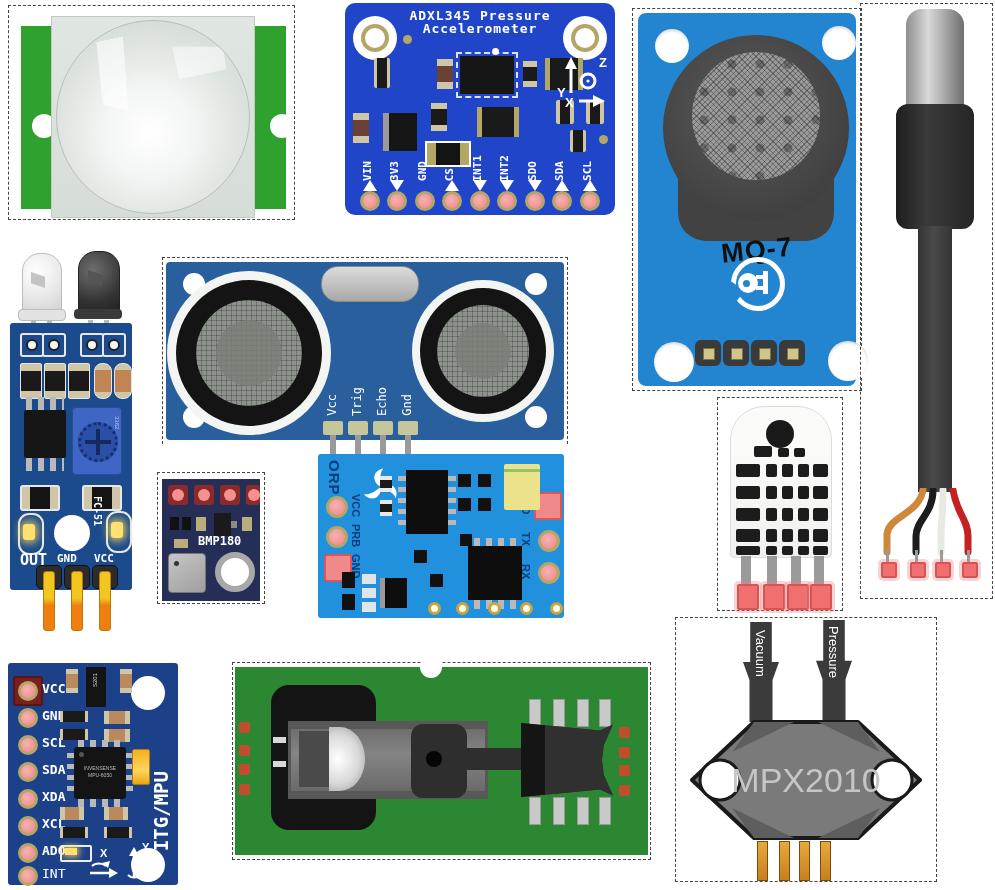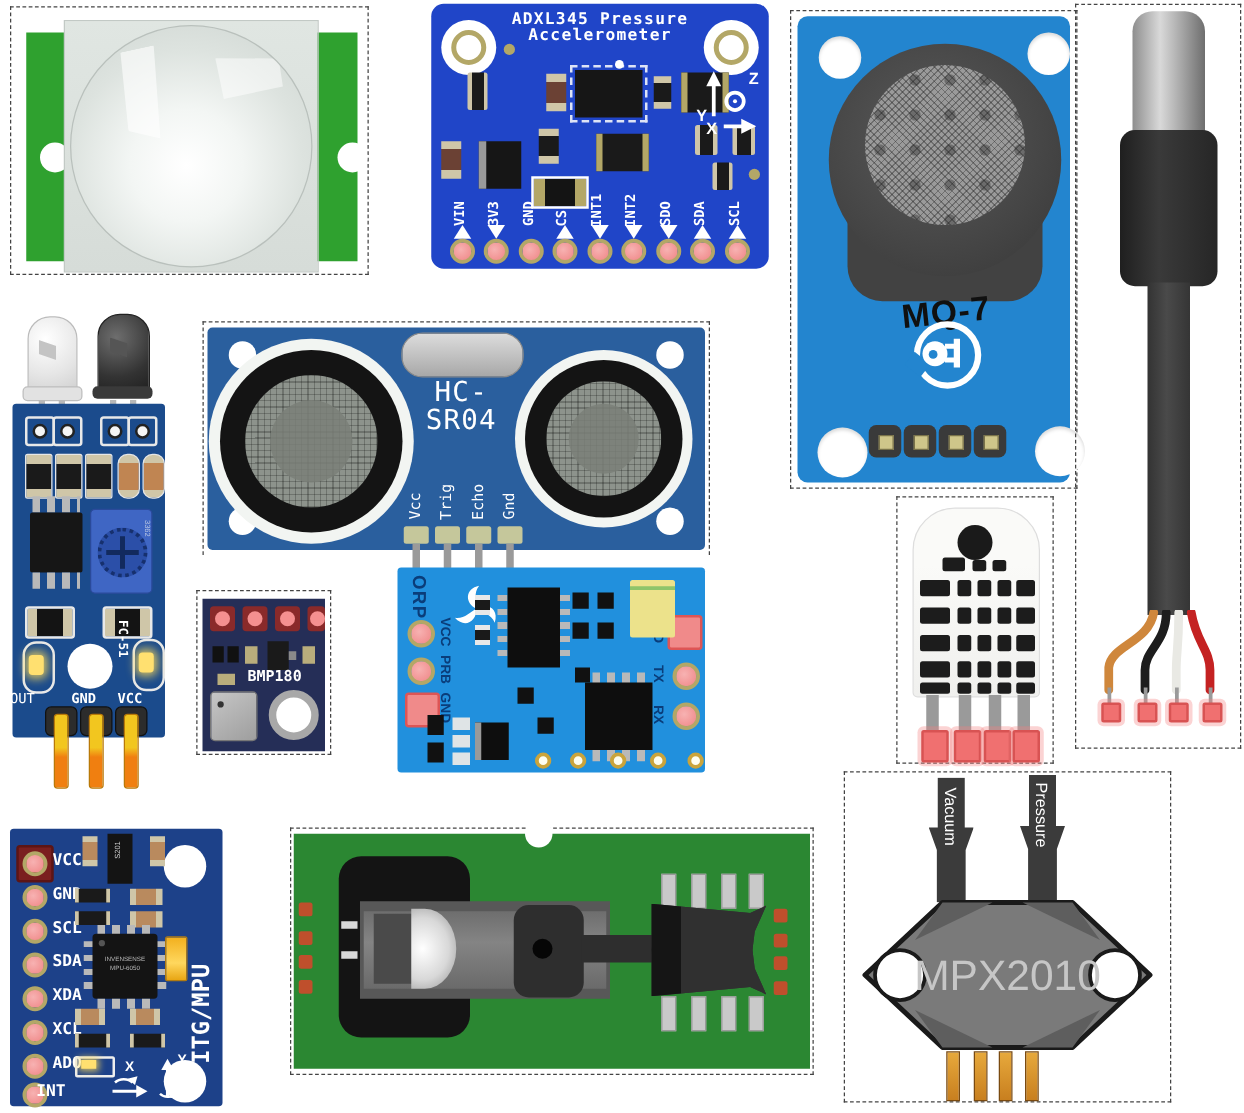--- a/index.html
+++ b/index.html
@@ -231,41 +231,40 @@
 
     <div class="a" style="left:10px;top:268px;width:22px;height:38px;border:2px solid #e8e8e8;border-radius:11px;">
       <div class="a" style="left:3px;top:9px;width:12px;height:16px;background:#ffe070;box-shadow:0 0 8px 3px rgba(255,220,90,.8);border-radius:3px;"></div>
     </div>
     <div class="a" style="left:98px;top:266px;width:22px;height:38px;border:2px solid #e8e8e8;border-radius:11px;">
       <div class="a" style="left:3px;top:9px;width:12px;height:16px;background:#ffe070;box-shadow:0 0 8px 3px rgba(255,220,90,.8);border-radius:3px;"></div>
     </div>
     <div class="a circ" style="left:46px;top:270px;width:36px;height:36px;background:#fff;"></div>
     <div class="a wv lbl mono" style="left:84px;top:251px;font-size:10px;font-weight:bold;">FC-51</div>
 
-    <div class="a lbl mono" style="left:0;top:308px;font-size:11px;font-weight:normal;">OUT</div>
+    <div class="a lbl mono" style="left:12px;top:308px;font-size:15px;font-weight:bold;">OUT</div>
     <div class="a lbl mono" style="left:49px;top:308px;font-size:11px;font-weight:bold;">GND</div>
     <div class="a lbl mono" style="left:86px;top:308px;font-size:11px;font-weight:bold;">VCC</div>
 
     <div class="a" style="left:28px;top:320px;width:24px;height:22px;background:#2c2c2c;border-radius:5px;border:1px solid #111;"></div>
     <div class="a" style="left:56px;top:320px;width:24px;height:22px;background:#2c2c2c;border-radius:5px;border:1px solid #111;"></div>
     <div class="a" style="left:84px;top:320px;width:24px;height:22px;background:#2c2c2c;border-radius:5px;border:1px solid #111;"></div>
     <div class="a" style="left:35px;top:326px;width:10px;height:58px;border-radius:3px;background:linear-gradient(180deg,#f2c61f 0 45%,#f07f10 58%);border:1px solid #b97908;"></div>
     <div class="a" style="left:63px;top:326px;width:10px;height:58px;border-radius:3px;background:linear-gradient(180deg,#f2c61f 0 45%,#f07f10 58%);border:1px solid #b97908;"></div>
     <div class="a" style="left:91px;top:326px;width:10px;height:58px;border-radius:3px;background:linear-gradient(180deg,#f2c61f 0 45%,#f07f10 58%);border:1px solid #b97908;"></div>
   </div>
 
   <div class="dash" style="left:162px;top:257px;width:404px;height:186px;border-bottom:none;">
     <div class="a" style="left:3px;top:4px;width:398px;height:178px;background:#2a5f9e;border-radius:4px;"></div>
     <div class="a circ" style="left:20px;top:15px;width:22px;height:22px;background:#fff;"></div>
     <div class="a circ" style="left:362px;top:15px;width:22px;height:22px;background:#fff;"></div>
     <div class="a circ" style="left:20px;top:148px;width:22px;height:22px;background:#fff;"></div>
     <div class="a circ" style="left:362px;top:148px;width:22px;height:22px;background:#fff;"></div>
     <div class="a" style="left:158px;top:8px;width:96px;height:34px;border-radius:17px;
          background:linear-gradient(180deg,#dcdcdc,#a8a8a8);border:1px solid #8b8b8b;"></div>
-    <div class="a lbl mono" style="left:158px;top:46px;width:96px;text-align:center;font-size:22px;letter-spacing:1px;">HC-SR04</div>
 
     <div class="a circ" style="left:4px;top:13px;width:164px;height:164px;background:#f2f5f2;">
       <div class="a circ" style="left:9px;top:9px;width:146px;height:146px;background:#141414;"></div>
       <div class="a circ mesh-fine" style="left:29px;top:29px;width:106px;height:106px;"></div>
       <div class="a circ" style="left:49px;top:49px;width:66px;height:66px;background:#7a7f78;opacity:.85;"></div>
     </div>
 
     <div class="a circ" style="left:249px;top:22px;width:142px;height:142px;background:#f2f5f2;">
       <div class="a circ" style="left:8px;top:8px;width:126px;height:126px;background:#141414;"></div>
       <div class="a circ mesh-fine" style="left:25px;top:25px;width:92px;height:92px;"></div>
@@ -425,21 +424,21 @@
     <div class="a padpink" style="left:10px;top:153px;width:14px;height:14px;"></div>
     <div class="a padpink" style="left:10px;top:180px;width:14px;height:14px;"></div>
     <div class="a padpink" style="left:10px;top:203px;width:14px;height:14px;"></div>
     <div class="a lbl mono" style="left:34px;top:19px;font-size:13px;font-weight:bold;">VCC</div>
     <div class="a lbl mono" style="left:34px;top:46px;font-size:13px;font-weight:bold;">GND</div>
     <div class="a lbl mono" style="left:34px;top:73px;font-size:13px;font-weight:bold;">SCL</div>
     <div class="a lbl mono" style="left:34px;top:100px;font-size:13px;font-weight:bold;">SDA</div>
     <div class="a lbl mono" style="left:34px;top:127px;font-size:13px;font-weight:bold;">XDA</div>
     <div class="a lbl mono" style="left:34px;top:154px;font-size:13px;font-weight:bold;">XCL</div>
     <div class="a lbl mono" style="left:34px;top:181px;font-size:13px;font-weight:bold;">ADO</div>
-    <div class="a lbl mono" style="left:21px;top:204px;font-size:13px;font-weight:bold;">INT</div>
+    <div class="a lbl mono" style="left:34px;top:204px;font-size:13px;font-weight:normal;">INT</div>
     <div class="a circ" style="left:123px;top:13px;width:34px;height:34px;background:#fff;"></div>
     <div class="a circ" style="left:123px;top:185px;width:34px;height:34px;background:#fff;"></div>
     <div class="a" style="left:58px;top:6px;width:12px;height:24px;background:linear-gradient(180deg,#cfc6a8 0 20%,#b98a5e 20% 80%,#cfc6a8 80%);"></div>
     <div class="a" style="left:78px;top:4px;width:20px;height:40px;background:#141414;">
       <div class="a wvu" style="left:6px;top:6px;font-size:6px;color:#cfcfcf;">S201</div>
     </div>
     <div class="a" style="left:112px;top:6px;width:12px;height:24px;background:linear-gradient(180deg,#cfc6a8 0 20%,#b98a5e 20% 80%,#cfc6a8 80%);"></div>
     <div class="a" style="left:52px;top:48px;width:22px;height:11px;background:#1a1a1a;border-left:3px solid #cfc6a8;border-right:3px solid #cfc6a8;"></div>
     <div class="a" style="left:96px;top:48px;width:26px;height:13px;background:linear-gradient(90deg,#cfc6a8 0 20%,#b98a5e 20% 80%,#cfc6a8 80%);"></div>
     <div class="a" style="left:52px;top:66px;width:22px;height:11px;background:#1a1a1a;border-left:3px solid #cfc6a8;border-right:3px solid #cfc6a8;"></div>

